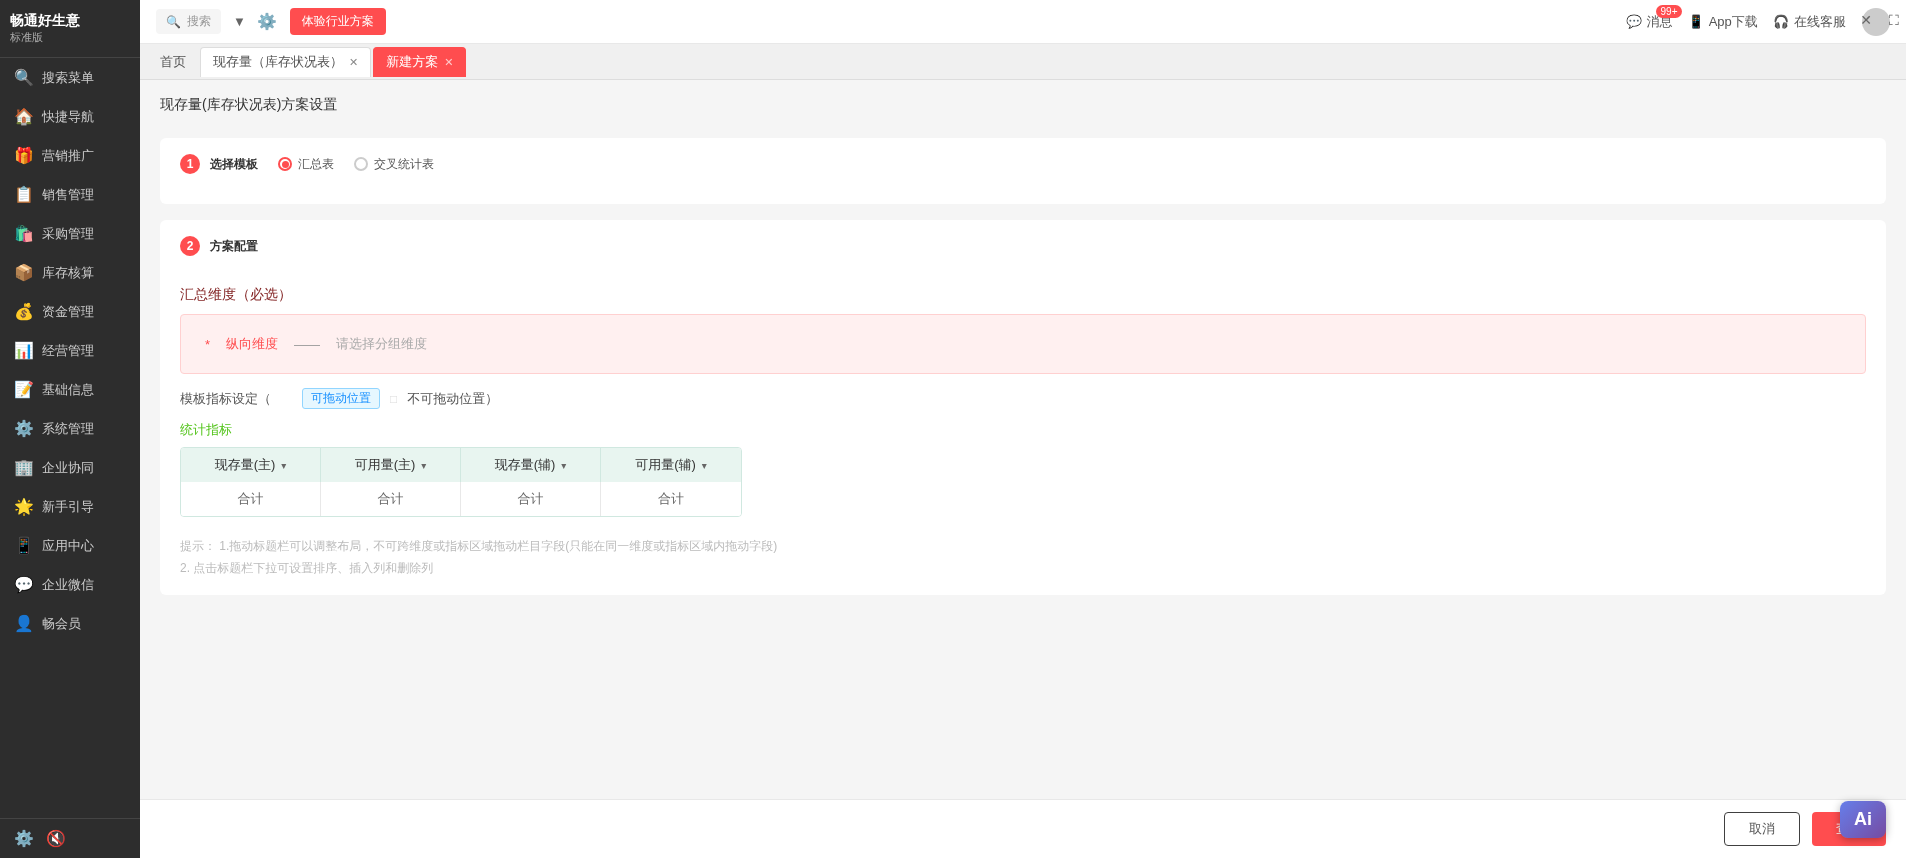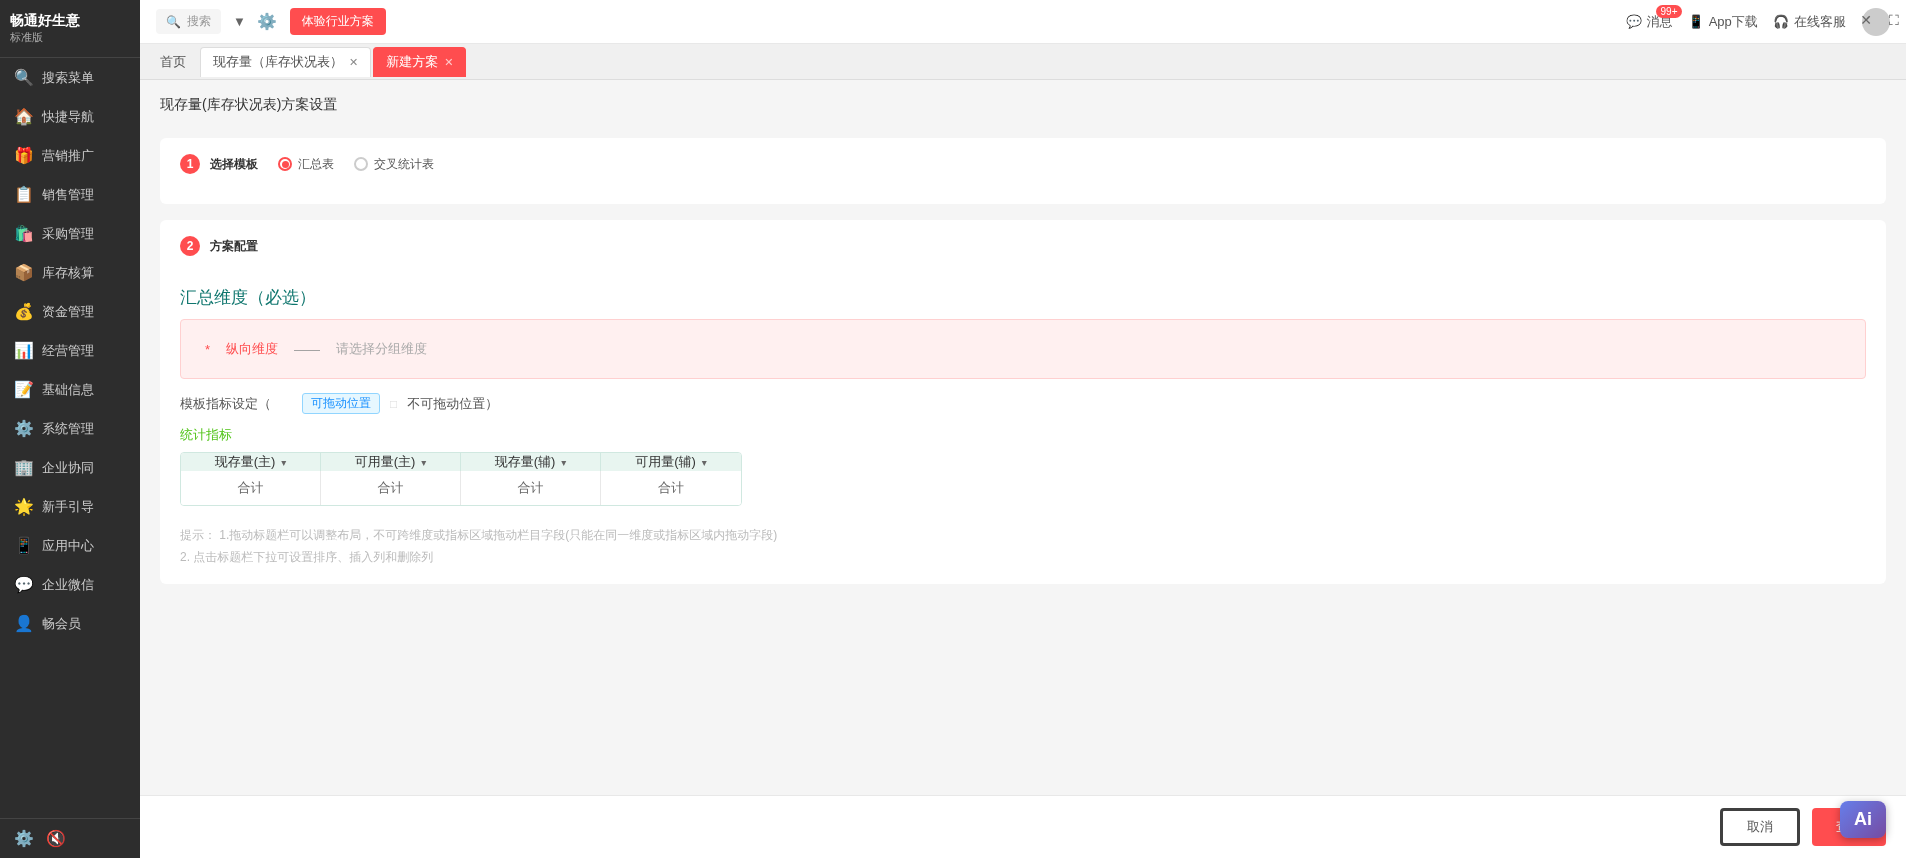--- a/index.html
+++ b/index.html
@@ -256,22 +256,22 @@
     .radio-circle.selected::after {
       content: '';
       width: 7px;
       height: 7px;
       border-radius: 50%;
       background: #ff4d4f;
     }
 
     
     .sub-label {
-      font-size: 17px;
-      color: #0f766e;
+      font-size: 14px;
+      color: #7f1d1d;
       margin-bottom: 10px;
       margin-top: 30px;
     }
 
     
     .dimension-box {
       background: #fff0f0;
       border: 1px solid #ffd0d0;
       border-radius: 4px;
       padding: 20px 24px;
@@ -331,21 +331,21 @@
     .stat-table-header {
       display: flex;
       background: #e8f5f0;
     }
     .stat-table-body {
       display: flex;
       background: #fff;
     }
     .stat-col {
       min-width: 140px;
-      padding: 0 12px;
+      padding: 8px 12px;
       display: flex;
       align-items: center;
       justify-content: center;
       border-right: 1px solid #d0e8e0;
       gap: 6px;
       font-size: 13px;
       color: #333;
     }
     .stat-col:last-child { border-right: none; }
     .stat-col-body {
@@ -391,21 +391,21 @@
       background: #fff;
       border-top: 1px solid #e8e8e8;
       padding: 12px 20px;
       display: flex;
       justify-content: flex-end;
       gap: 12px;
       flex-shrink: 0;
     }
     .btn-cancel {
       background: #fff;
-      border: 3px solid #404040;
+      border: 1px solid #404040;
       border-radius: 4px;
       padding: 7px 24px;
       cursor: pointer;
       font-size: 13px;
       color: #555;
     }
     .btn-query {
       background: #ff4d4f;
       border: none;
       border-radius: 4px;

